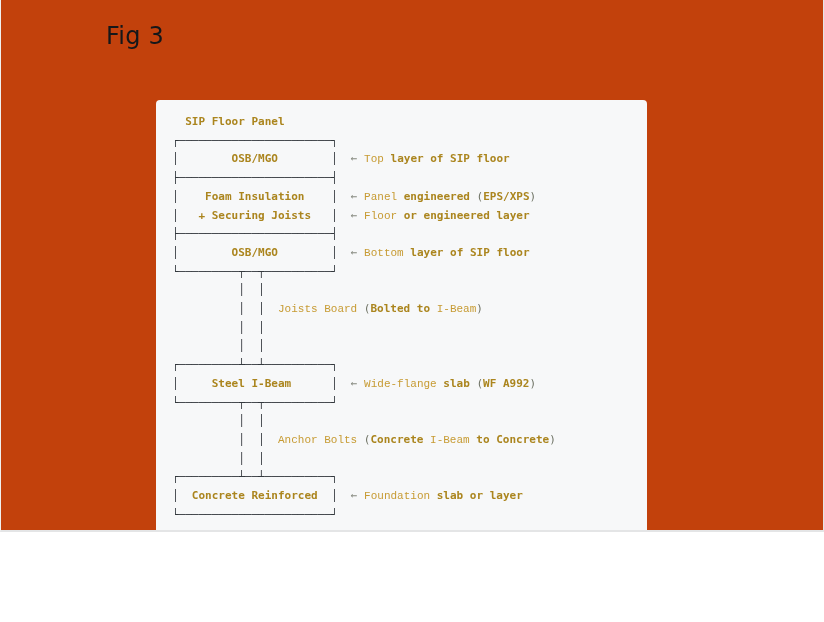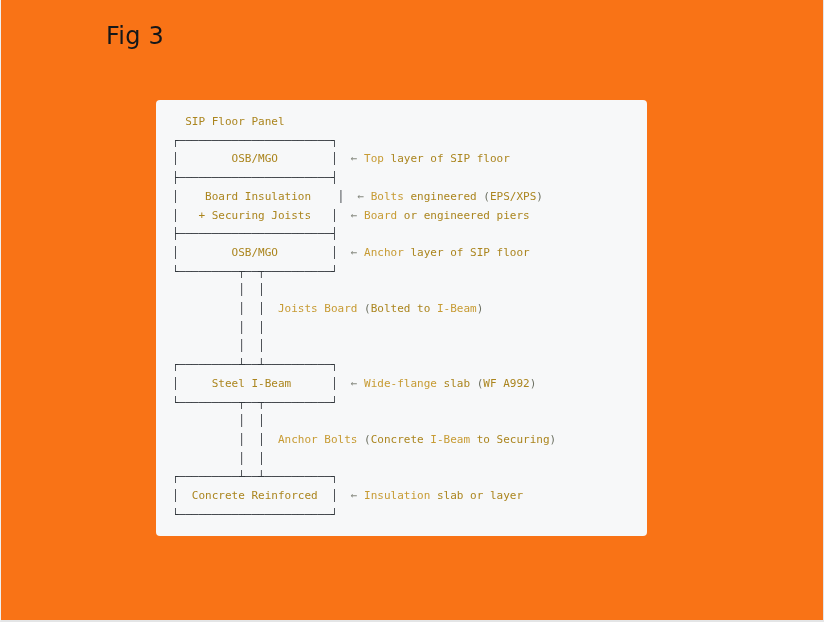--- a/index.html
+++ b/index.html
@@ -1,20 +1,20 @@
 <!DOCTYPE html>
 <html style="--ink: #14171a; --panel: #f7f8f9; --structure: #34393e; --gold: #ab851e; --goldLight: #c79b33; --arrow: #878a80; --paren: #6d7163;"><head>
 <meta charset="utf-8">
 <style>
   html, body { margin: 0; padding: 0; background: #ffffff; }
   .screen {
     position: relative;
     width: 824px;
-    height: 622px;
-    background: #f97316;
+    height: 532px;
+    background: #c2410c;
     box-sizing: border-box;
     border-right: 1px solid #e4e5e6;
     border-bottom: 2px solid #e4e5e6;
     border-left: 1px solid #f0f0f0;
     overflow: hidden;
     font-family: "DejaVu Sans", "Liberation Sans", sans-serif;
   }
   .figure-label {
     position: absolute;
     left: 105px;
@@ -40,48 +40,48 @@
     margin: 0;
     padding: 13px 16px;
     font-family: "DejaVu Sans Mono", "Liberation Mono", monospace;
     font-size: 11px;
     line-height: 18.7px;
     white-space: pre;
     color: var(--structure, #34393e);
   }
   .tok-s  { color: var(--structure, #34393e); }
   .tok-p  { color: var(--structure, #34393e); }
-  .tok-g  { color: var(--gold, #ab851e); }
-  .tok-gl { color: var(--goldLight, #c79b33); }
+  .tok-g  { color: var(--gold, #ab851e); font-weight: bold; }
+  .tok-gl { color: var(--goldLight, #c79b33); font-family: Liberation Mono, monospace; }
   .tok-a  { color: var(--arrow, #878a80); }
   .tok-m  { color: var(--paren, #6d7163); }
 </style>
 </head>
 <body>
 
 <div class="screen">
   <h1 class="figure-label">Fig 3</h1>
 
   <div class="code-panel">
     <pre><span class="tok-p">  </span><span class="tok-g">SIP Floor Panel</span>
 <span class="tok-s">┌───────────────────────┐</span>
 <span class="tok-s">│</span><span class="tok-g">        OSB/MGO        </span><span class="tok-s">│</span><span class="tok-p">  </span><span class="tok-a">←</span><span class="tok-p"> </span><span class="tok-gl">Top</span><span class="tok-g"> layer of SIP floor</span>
 <span class="tok-s">├───────────────────────┤</span>
-<span class="tok-s">│</span><span class="tok-g">    Board Insulation    </span><span class="tok-s">│</span><span class="tok-p">  </span><span class="tok-a">←</span><span class="tok-p"> </span><span class="tok-gl">Bolts</span><span class="tok-g"> engineered </span><span class="tok-m">(</span><span class="tok-g">EPS/XPS</span><span class="tok-m">)</span>
-<span class="tok-s">│</span><span class="tok-g">   + Securing Joists   </span><span class="tok-s">│</span><span class="tok-p">  </span><span class="tok-a">←</span><span class="tok-p"> </span><span class="tok-gl">Board</span><span class="tok-g"> or engineered piers</span>
+<span class="tok-s">│</span><span class="tok-g">    Foam Insulation    </span><span class="tok-s">│</span><span class="tok-p">  </span><span class="tok-a">←</span><span class="tok-p"> </span><span class="tok-gl">Panel</span><span class="tok-g"> engineered </span><span class="tok-m">(</span><span class="tok-g">EPS/XPS</span><span class="tok-m">)</span>
+<span class="tok-s">│</span><span class="tok-g">   + Securing Joists   </span><span class="tok-s">│</span><span class="tok-p">  </span><span class="tok-a">←</span><span class="tok-p"> </span><span class="tok-gl">Floor</span><span class="tok-g"> or engineered layer</span>
 <span class="tok-s">├───────────────────────┤</span>
-<span class="tok-s">│</span><span class="tok-g">        OSB/MGO        </span><span class="tok-s">│</span><span class="tok-p">  </span><span class="tok-a">←</span><span class="tok-p"> </span><span class="tok-gl">Anchor</span><span class="tok-g"> layer of SIP floor</span>
+<span class="tok-s">│</span><span class="tok-g">        OSB/MGO        </span><span class="tok-s">│</span><span class="tok-p">  </span><span class="tok-a">←</span><span class="tok-p"> </span><span class="tok-gl">Bottom</span><span class="tok-g"> layer of SIP floor</span>
 <span class="tok-s">└─────────┬──┬──────────┘</span>
 <span class="tok-p">          </span><span class="tok-s">│  │</span>
 <span class="tok-p">          </span><span class="tok-s">│  │</span><span class="tok-p">  </span><span class="tok-gl">Joists Board</span><span class="tok-p"> </span><span class="tok-m">(</span><span class="tok-g">Bolted to </span><span class="tok-gl">I-Beam</span><span class="tok-m">)</span>
 <span class="tok-p">          </span><span class="tok-s">│  │</span>
 <span class="tok-p">          </span><span class="tok-s">│  │</span>
 <span class="tok-s">┌─────────┴──┴──────────┐</span>
 <span class="tok-s">│</span><span class="tok-g">     Steel I-Beam      </span><span class="tok-s">│</span><span class="tok-p">  </span><span class="tok-a">←</span><span class="tok-p"> </span><span class="tok-gl">Wide-flange</span><span class="tok-g"> slab </span><span class="tok-m">(</span><span class="tok-g">WF A992</span><span class="tok-m">)</span>
 <span class="tok-s">└─────────┬──┬──────────┘</span>
 <span class="tok-p">          </span><span class="tok-s">│  │</span>
-<span class="tok-p">          </span><span class="tok-s">│  │</span><span class="tok-p">  </span><span class="tok-gl">Anchor Bolts</span><span class="tok-p"> </span><span class="tok-m">(</span><span class="tok-g">Concrete </span><span class="tok-gl">I-Beam</span><span class="tok-g"> to Securing</span><span class="tok-m">)</span>
+<span class="tok-p">          </span><span class="tok-s">│  │</span><span class="tok-p">  </span><span class="tok-gl">Anchor Bolts</span><span class="tok-p"> </span><span class="tok-m">(</span><span class="tok-g">Concrete </span><span class="tok-gl">I-Beam</span><span class="tok-g"> to Concrete</span><span class="tok-m">)</span>
 <span class="tok-p">          </span><span class="tok-s">│  │</span>
 <span class="tok-s">┌─────────┴──┴──────────┐</span>
-<span class="tok-s">│</span><span class="tok-g">  Concrete Reinforced  </span><span class="tok-s">│</span><span class="tok-p">  </span><span class="tok-a">←</span><span class="tok-p"> </span><span class="tok-gl">Insulation</span><span class="tok-g"> slab or layer</span>
+<span class="tok-s">│</span><span class="tok-g">  Concrete Reinforced  </span><span class="tok-s">│</span><span class="tok-p">  </span><span class="tok-a">←</span><span class="tok-p"> </span><span class="tok-gl">Foundation</span><span class="tok-g"> slab or layer</span>
 <span class="tok-s">└───────────────────────┘</span></pre>
   </div>
 </div>
 
 </body></html>

